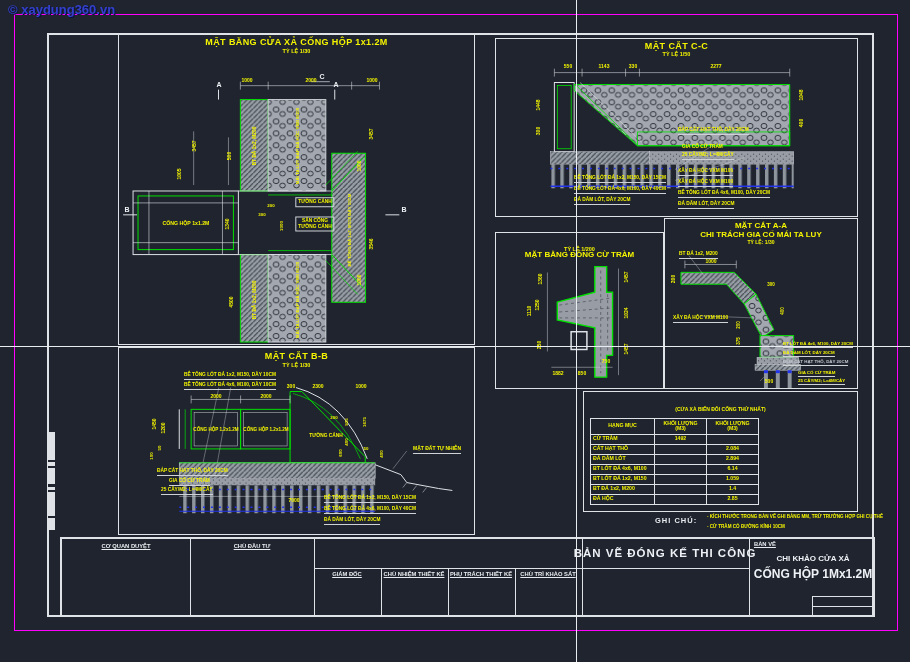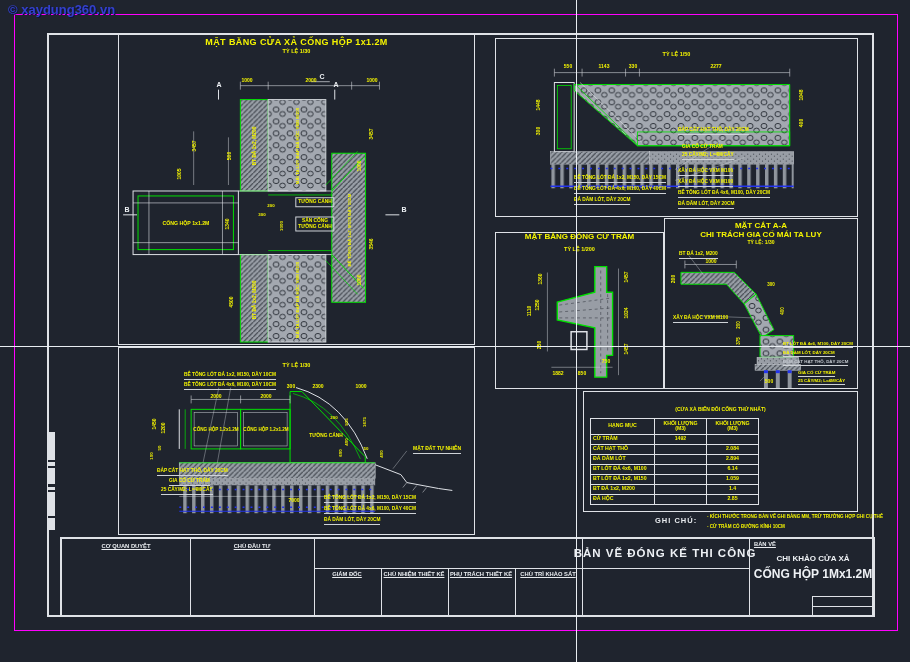--- a/index.html
+++ b/index.html
@@ -149,20 +149,21 @@
     <line x1="54" y1="149" x2="300" y2="149" stroke="#2233ee" stroke-width="1.5"></line>
     <line x1="58" y1="34" x2="296" y2="34" stroke="#cfd3d8" stroke-width=".6"></line>
     <line x1="58" y1="30" x2="58" y2="38" stroke="#cfd3d8" stroke-width=".6"></line>
     <line x1="86" y1="30" x2="86" y2="38" stroke="#cfd3d8" stroke-width=".6"></line>
     <line x1="130" y1="30" x2="130" y2="38" stroke="#cfd3d8" stroke-width=".6"></line>
     <line x1="144" y1="30" x2="144" y2="38" stroke="#cfd3d8" stroke-width=".6"></line>
     <line x1="296" y1="30" x2="296" y2="38" stroke="#cfd3d8" stroke-width=".6"></line>
     <line x1="230" y1="100" x2="180" y2="132" stroke="#cfd3d8" stroke-width=".4"></line>
     <line x1="250" y1="120" x2="180" y2="143" stroke="#cfd3d8" stroke-width=".4"></line>
   </svg>
+  <span class="abs cx ttl" style="top:3px">MẶT CẮT C-C</span>
   <span class="abs cx scl" style="top:13px">TỶ LỆ 1/50</span>
   <span class="abs dim ctr" style="left:72px;top:27px">550</span>
   <span class="abs dim ctr" style="left:108px;top:27px">1143</span>
   <span class="abs dim ctr" style="left:137px;top:27px">330</span>
   <span class="abs dim ctr" style="left:220px;top:27px">2277</span>
   <span class="abs dim rot" style="left:42px;top:66px">1448</span>
   <span class="abs dim rot" style="left:42px;top:92px">300</span>
   <span class="abs dim rot" style="left:305px;top:56px">1048</span>
   <span class="abs dim rot" style="left:305px;top:84px">400</span>
   <span class="abs yl u" style="left:182px;top:88px">ĐẮP CÁT HẠT THÔ, DÀY 20CM</span>
@@ -223,21 +224,21 @@
     <line x1="64" y1="73" x2="116" y2="66" stroke="#474c54" stroke-width=".7" stroke-dasharray="3,3"></line>
     <line x1="64" y1="80" x2="116" y2="76" stroke="#474c54" stroke-width=".7" stroke-dasharray="3,3"></line>
     <line x1="64" y1="86" x2="116" y2="86" stroke="#474c54" stroke-width=".7" stroke-dasharray="3,3"></line>
     <line x1="106" y1="38" x2="106" y2="142" stroke="#474c54" stroke-width=".7" stroke-dasharray="3,3"></line>
     <line x1="113" y1="62" x2="113" y2="122" stroke="#474c54" stroke-width=".7" stroke-dasharray="3,3"></line>
     <rect x="76" y="100" width="16" height="18" fill="#1f242e" stroke="#dfe2e7" stroke-width="1.5"></rect>
     <line x1="56" y1="136" x2="118" y2="136" stroke="#cfd3d8" stroke-width=".5"></line>
     <line x1="52" y1="40" x2="52" y2="120" stroke="#cfd3d8" stroke-width=".5"></line>
     <line x1="124" y1="36" x2="124" y2="144" stroke="#cfd3d8" stroke-width=".5"></line>
   </svg>
-  <span class="abs cx ttl2" style="top:0">MẶT BẰNG ĐÓNG CỪ TRÀM</span>
+  <span class="abs cx ttl2" style="top:18px">MẶT BẰNG ĐÓNG CỪ TRÀM</span>
   <span class="abs cx scl" style="top:14px">TỶ LỆ 1/200</span>
   <span class="abs dim rot" style="left:44px;top:46px">1360</span>
   <span class="abs dim rot" style="left:33px;top:78px">1110</span>
   <span class="abs dim rot" style="left:41px;top:72px">1250</span>
   <span class="abs dim rot" style="left:43px;top:112px">250</span>
   <span class="abs dim rot" style="left:130px;top:44px">1457</span>
   <span class="abs dim rot" style="left:130px;top:80px">1024</span>
   <span class="abs dim rot" style="left:130px;top:116px">1457</span>
   <span class="abs dim ctr" style="left:62px;top:140px">1882</span>
   <span class="abs dim ctr" style="left:86px;top:140px">850</span>
@@ -268,20 +269,21 @@
     <line x1="310" y1="141" x2="306" y2="146" stroke="#dfe2e7" stroke-width=".5"></line>
     <line x1="72" y1="52" x2="172" y2="52" stroke="#cfd3d8" stroke-width=".6"></line>
     <line x1="72" y1="48" x2="72" y2="56" stroke="#cfd3d8" stroke-width=".6"></line>
     <line x1="122" y1="48" x2="122" y2="56" stroke="#cfd3d8" stroke-width=".6"></line>
     <line x1="172" y1="48" x2="172" y2="56" stroke="#cfd3d8" stroke-width=".6"></line>
     <line x1="60" y1="150" x2="258" y2="150" stroke="#cfd3d8" stroke-width=".5"></line>
     <line x1="100" y1="40" x2="84" y2="116" stroke="#cfd3d8" stroke-width=".4"></line>
     <line x1="112" y1="40" x2="96" y2="130" stroke="#cfd3d8" stroke-width=".4"></line>
     <line x1="290" y1="104" x2="276" y2="122" stroke="#cfd3d8" stroke-width=".4"></line>
   </svg>
+  <span class="abs cx ttl" style="top:4px">MẶT CẮT B-B</span>
   <span class="abs cx scl" style="top:15px">TỶ LỆ 1/30</span>
   <span class="abs yl u" style="left:65px;top:24px">BÊ TÔNG LÓT ĐÁ 1x2, M150, DÀY 10CM</span>
   <span class="abs yl u" style="left:65px;top:34px">BÊ TÔNG LÓT ĐÁ 4x6, M100, DÀY 10CM</span>
   <span class="abs dim ctr" style="left:97px;top:48px">2000</span>
   <span class="abs dim ctr" style="left:147px;top:48px">2000</span>
   <span class="abs dim ctr" style="left:172px;top:38px">300</span>
   <span class="abs dim ctr" style="left:199px;top:38px">2300</span>
   <span class="abs dim ctr" style="left:242px;top:38px">1000</span>
   <span class="abs yl ctr" style="left:97px;top:82px;font-size:4.6px">CỐNG HỘP 1.2x1.2M</span>
   <span class="abs yl ctr" style="left:147px;top:82px;font-size:4.6px">CỐNG HỘP 1.2x1.2M</span>

